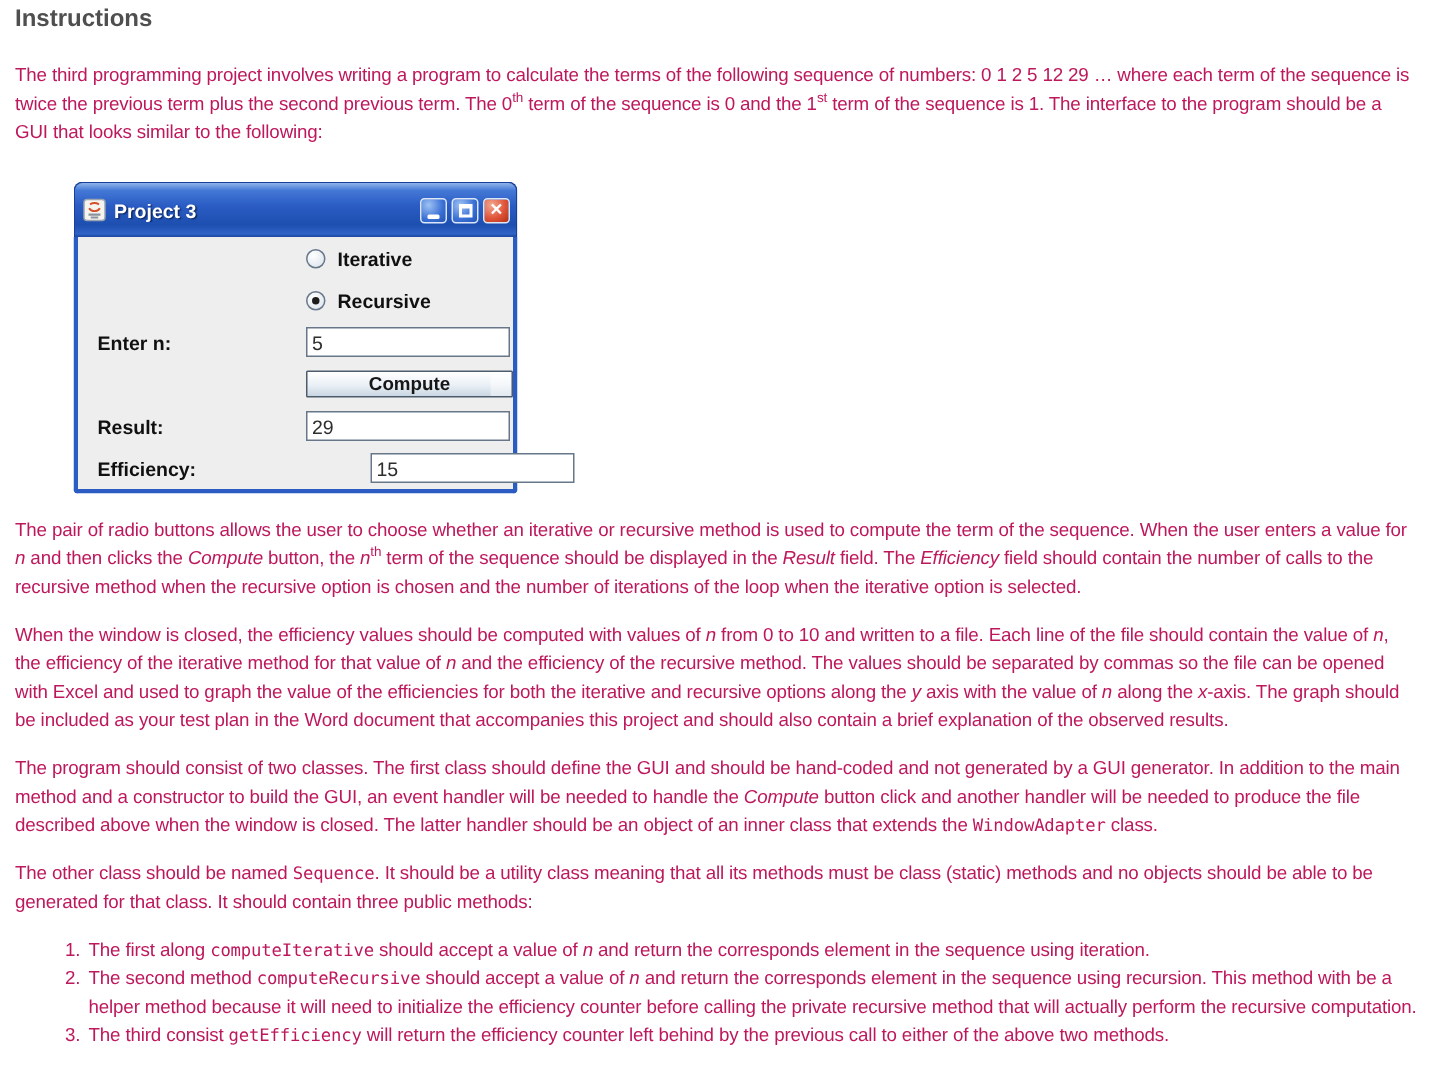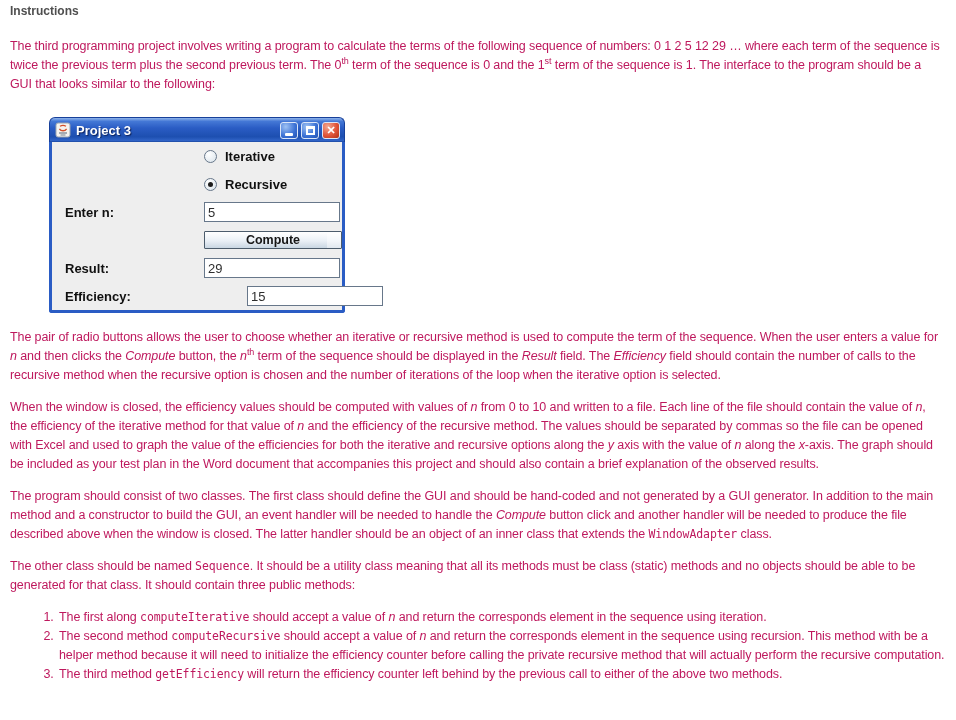--- a/index.html
+++ b/index.html
@@ -4,42 +4,42 @@
 <style>
   * { margin:0; padding:0; box-sizing:border-box; }
   html,body { width:956px; height:720px; overflow:hidden; background:#ffffff; }
   body {
     font-family:"Liberation Sans", sans-serif;
     color:#3b3b3b;
   }
   .page { padding:4px 11px 0 10px; }
 
   .doc-heading {
-    font-size:12px; font-weight:bold; color:#4f4f4f;
+    font-size:16px; font-weight:bold; color:#4f4f4f;
     margin-bottom:19px;
   }
 
   p.body-text, ol.method-list li {
     font-size:12.5px; line-height:19px; letter-spacing:-0.1px; color:#be185d;
     max-width:936px;
   }
   p.body-text { margin-bottom:13px; }
   em { font-style:italic; }
   code { font-family:"DejaVu Sans Mono", monospace; font-size:11.5px; }
   sup { font-size:9px; vertical-align:super; line-height:0; }
 
   ol.method-list { margin:0 0 0 0; padding-left:47px; }
   ol.method-list li { padding-left:2px; }
 
   
   .gui-figure { margin:10px 0 15px 39px; display:inline-block; }
   .win-frame { width:296px; font-family:"Liberation Sans", sans-serif; }
 
   .titlebar {
-    height:25px;
+    height:37px;
     border-radius:6px 6px 0 0;
     background:linear-gradient(180deg,#90b4ea 0%,#4478d6 14%,#2a5cc4 42%,#1d4fb0 78%,#3063c6 94%,#1a47a0 100%);
     border:1px solid #17409a; border-bottom:none;
     display:flex; align-items:center; gap:5px; padding:0 4px 0 5px;
   }
   .title-text {
     color:#fff; font-weight:bold; font-size:13px; flex:1;
     text-shadow:1px 1px 1px rgba(8,22,70,.8);
     white-space:nowrap; overflow:hidden;
   }
@@ -167,16 +167,16 @@
   </div>
 
   <p class="body-text"><span>The pair of radio buttons allows the user to choose whether an iterative or recursive method is used to compute the term of the sequence. When the user enters a value for </span><em>n</em><span> and then clicks the </span><em>Compute</em><span> button, the </span><em>n</em><sup>th</sup><span> term of the sequence should be displayed in the </span><em>Result</em><span> field. The </span><em>Efficiency</em><span> field should contain the number of calls to the recursive method when the recursive option is chosen and the number of iterations of the loop when the iterative option is selected.</span></p>
   <p class="body-text"><span>When the window is closed, the efficiency values should be computed with values of </span><em>n</em><span> from 0 to 10 and written to a file. Each line of the file should contain the value of </span><em>n</em><span>, the efficiency of the iterative method for that value of </span><em>n</em><span> and the efficiency of the recursive method. The values should be separated by commas so the file can be opened with Excel and used to graph the value of the efficiencies for both the iterative and recursive options along the </span><em>y</em><span> axis with the value of </span><em>n</em><span> along the </span><em>x</em><span>-axis. The graph should be included as your test plan in the Word document that accompanies this project and should also contain a brief explanation of the observed results.</span></p>
   <p class="body-text"><span>The program should consist of two classes. The first class should define the GUI and should be hand-coded and not generated by a GUI generator. In addition to the main method and a constructor to build the GUI, an event handler will be needed to handle the </span><em>Compute</em><span> button click and another handler will be needed to produce the file described above when the window is closed. The latter handler should be an object of an inner class that extends the </span><code>WindowAdapter</code><span> class.</span></p>
   <p class="body-text"><span>The other class should be named </span><code>Sequence</code><span>. It should be a utility class meaning that all its methods must be class (static) methods and no objects should be able to be generated for that class. It should contain three public methods:</span></p>
 
   <ol class="method-list">
     <li><span>The first along </span><code>computeIterative</code><span> should accept a value of </span><em>n</em><span> and return the corresponds element in the sequence using iteration.</span></li>
     <li><span>The second method </span><code>computeRecursive</code><span> should accept a value of </span><em>n</em><span> and return the corresponds element in the sequence using recursion. This method with be a helper method because it will need to initialize the efficiency counter before calling the private recursive method that will actually perform the recursive computation.</span></li>
-    <li><span>The third method </span><code>getEfficiency</code><span> will return the efficiency counter left behind by the previous call to either of the above two methods.</span></li>
+    <li><span>The third consist </span><code>getEfficiency</code><span> will return the efficiency counter left behind by the previous call to either of the above two methods.</span></li>
   </ol>
 
 </div>
 
 </body></html>

